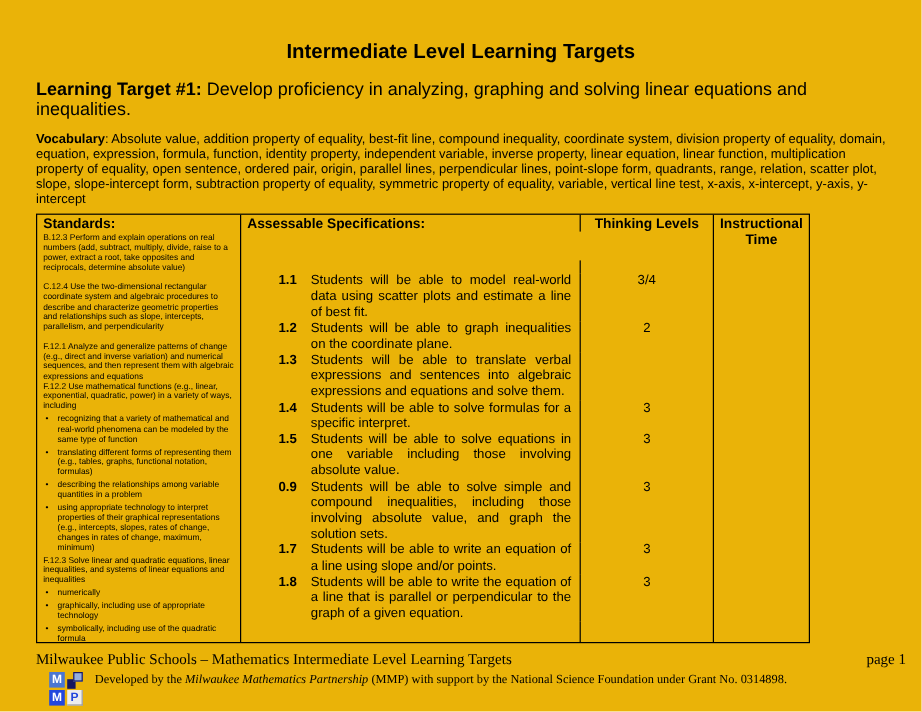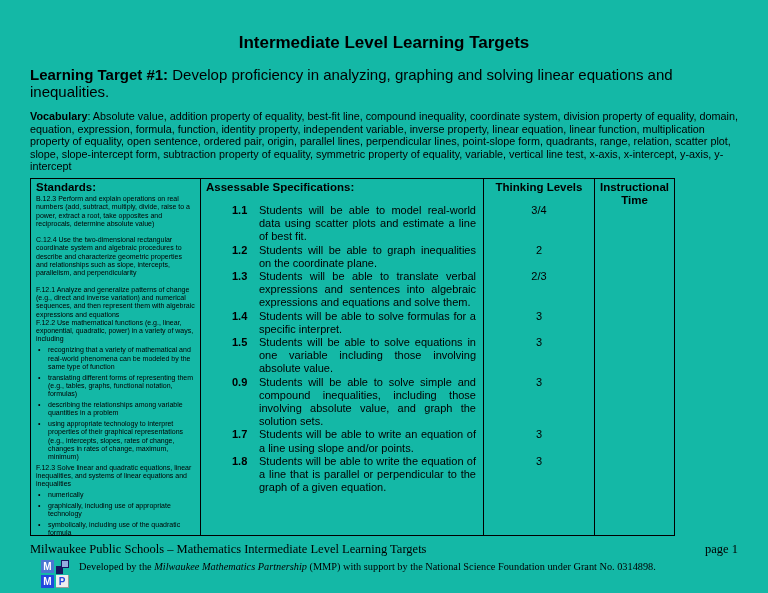--- a/index.html
+++ b/index.html
@@ -1,16 +1,16 @@
 <!DOCTYPE html>
 <html><head>
 <meta charset="utf-8">
 <style>
   html,body{margin:0;padding:0;background:#fff;}
-  .page{position:relative;width:768px;height:593px;background:#14b8a6;overflow:hidden;
+  .page{position:relative;width:768px;height:593px;background:#eab308;overflow:hidden;
         font-family:"Liberation Sans",sans-serif;color:#000;}
   .title{padding-top:33px;text-align:center;font-size:17px;font-weight:bold;}
   .lt-line{margin:13px 28px 0 30px;font-size:15px;}
   .lt-line .lbl{font-weight:bold;}
   .vocab{margin:10px 28px 0 30px;font-size:10.8px;line-height:12.6px;}
   .vocab .lbl{font-weight:bold;}
 
   .table{margin:5px 0 0 30px;width:645px;height:358px;border:1px solid #000;
          display:flex;box-sizing:border-box;}
   .col-standards{width:170px;border-right:1px solid #000;box-sizing:border-box;
@@ -18,41 +18,41 @@
   .std-header{font-size:11.5px;font-weight:bold;margin-bottom:2px;}
   .std-body{font-size:7px;line-height:8.3px;}
   .std-p{margin:0;}
   .std-pgap{margin-top:8px;}
   .std-p2{margin-top:2px;}
   .std-bullet{margin-top:2.5px;display:flex;}
   .std-bullet .b{width:10px;flex-shrink:0;padding-left:2px;}
   .std-bullet .t{flex:1;}
 
   .middle{width:394px;border-right:1px solid #000;box-sizing:border-box;
-          display:flex;flex-direction:column;}
+          display:flex;flex-direction:column;gap:24px;}
   .mid-header{display:flex;}
   .mid-header .mh-left{width:283px;border-right:1px solid #000;box-sizing:border-box;
                        padding:2px 0 0 5px;font-size:11.5px;font-weight:bold;}
   .mid-header .mh-right{flex:1;text-align:center;padding-top:2px;font-size:11.5px;font-weight:bold;}
   .spec-rows{flex:1;display:flex;flex-direction:column;}
   .spec-gap{height:11px;display:flex;}
   .spec-gap .g-left{width:283px;border-right:1px solid #000;box-sizing:border-box;}
   .spec-row{display:flex;}
   .spec-cell{width:283px;border-right:1px solid #000;box-sizing:border-box;
              display:flex;padding-left:31px;}
   .spec-num{width:27px;flex-shrink:0;font-size:11px;line-height:13.2px;font-weight:bold;}
   .spec-text{flex:1;font-size:11px;line-height:13.2px;text-align:justify;padding-right:7px;}
   .level-cell{flex:1;text-align:center;font-size:11px;line-height:13.2px;}
   .filler{flex:1;display:flex;}
   .filler .g-left{width:283px;border-right:1px solid #000;box-sizing:border-box;}
 
   .col-time{flex:1;text-align:center;padding-top:2px;font-size:11.5px;font-weight:bold;
             line-height:13.5px;}
 
-  .footer{margin:6px 30px 0 30px;font-family:"Liberation Serif",serif;}
+  .footer{margin:6px 13px 0 30px;font-family:"Liberation Serif",serif;}
   .footer-line1{display:flex;justify-content:space-between;font-size:12.5px;}
   .footer-line2{display:flex;margin-top:3px;}
   .mmp-logo{position:relative;width:28px;height:30px;flex-shrink:0;margin-left:11px;
             font-family:"Liberation Sans",sans-serif;}
   .mmp-sq{position:absolute;width:13px;height:13px;text-align:center;
           font-weight:bold;font-size:10px;line-height:13px;}
   .sq-tl{left:0;top:0;background:#4a76d2;color:#fff;}
   .sq-bl{left:0;top:15px;background:#2247dd;color:#fff;}
   .sq-br{left:15px;top:15px;background:#ededed;color:#2247dd;
          border-right:1px solid #999;border-bottom:1px solid #999;box-sizing:border-box;}
@@ -136,21 +136,20 @@
               <div class="spec-num">1.2</div>
               <div class="spec-text">Students will be able to graph inequalities on the coordinate plane.</div>
             </div>
             <div class="level-cell">2</div>
           </div>
           <div class="spec-row">
             <div class="spec-cell">
               <div class="spec-num">1.3</div>
               <div class="spec-text">Students will be able to translate verbal expressions and sentences into algebraic expressions and equations and solve them.</div>
             </div>
-            <div class="level-cell">2/3</div>
           </div>
           <div class="spec-row">
             <div class="spec-cell">
               <div class="spec-num">1.4</div>
               <div class="spec-text">Students will be able to solve formulas for a specific interpret.</div>
             </div>
             <div class="level-cell">3</div>
           </div>
           <div class="spec-row">
             <div class="spec-cell">

